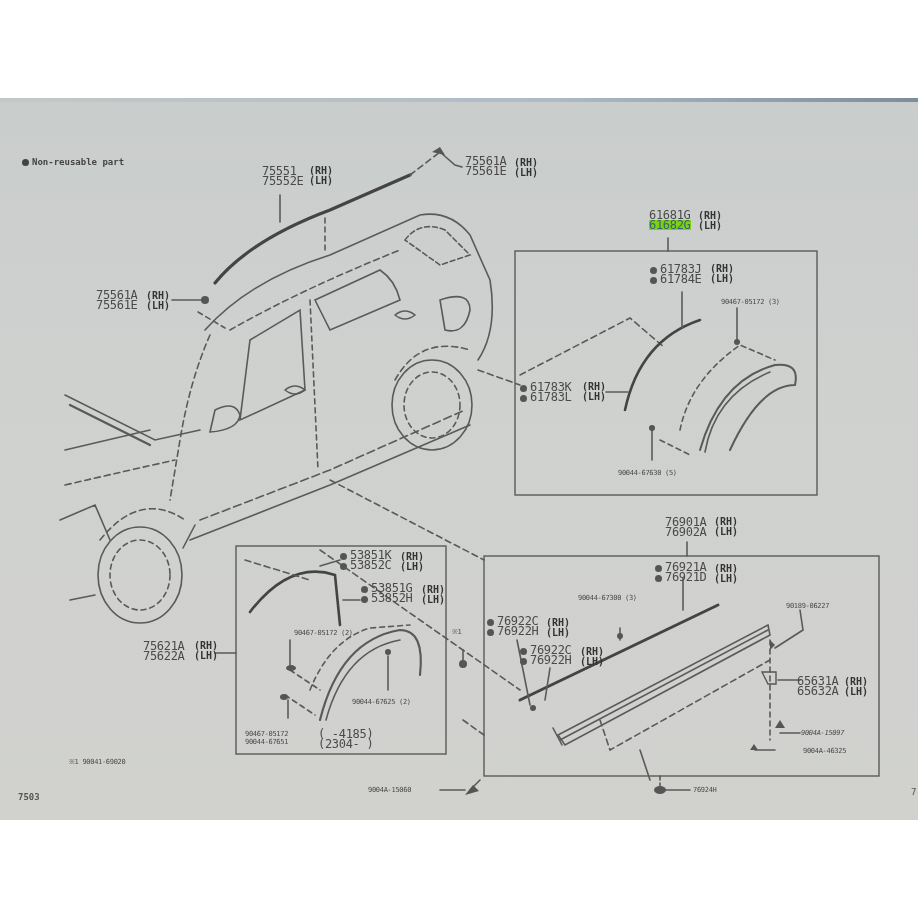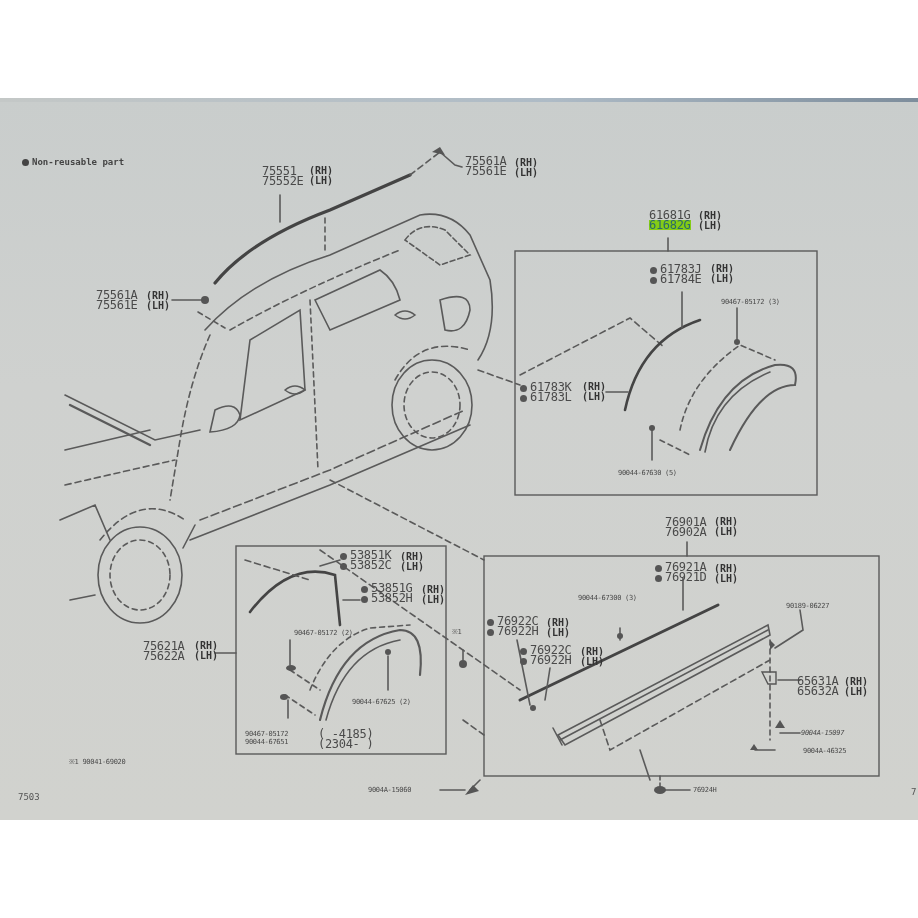--- a/index.html
+++ b/index.html
@@ -306,14 +306,14 @@
 </div>
 
 <div class="lbl small" style="left:801px;top:729px;font-style:italic;">9004A-15097</div>
 <div class="lbl small" style="left:776px;top:747px;margin-left:27px;">9004A-46325</div>
 
 <div class="lbl small" style="left:69px;top:758px;">※1  90041-69020</div>
 
 <div class="lbl small" style="left:368px;top:786px;">9004A-15060</div>
 <div class="lbl small" style="left:693px;top:786px;">76924H</div>
 
-<div class="pagenum" style="left:18px;top:792px;">7503</div>
+<div class="pagenum" style="left:18px;top:792px;font-weight:bold;">7503</div>
 <div class="pagenum" style="left:911px;top:787px;">7</div>
 
 </body></html>

